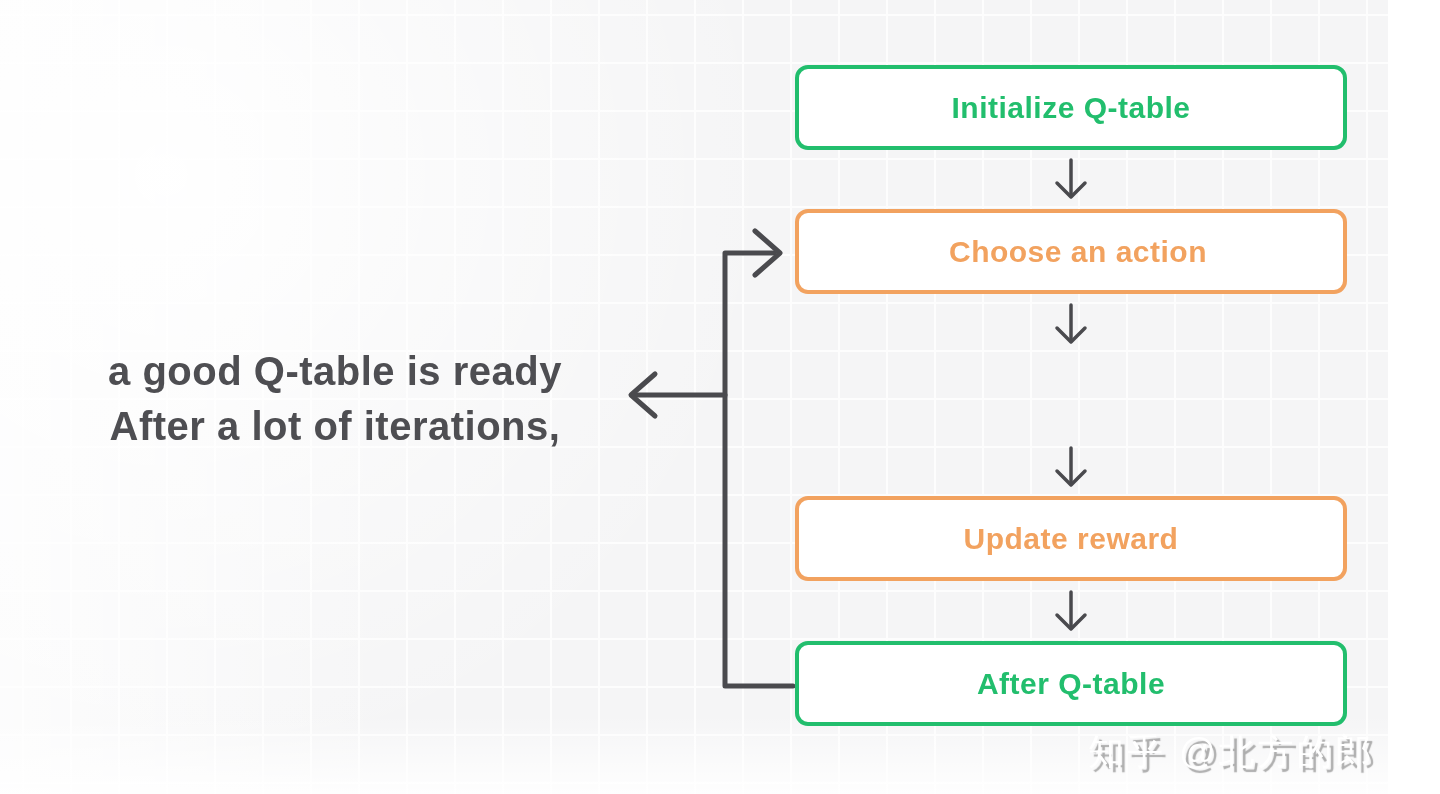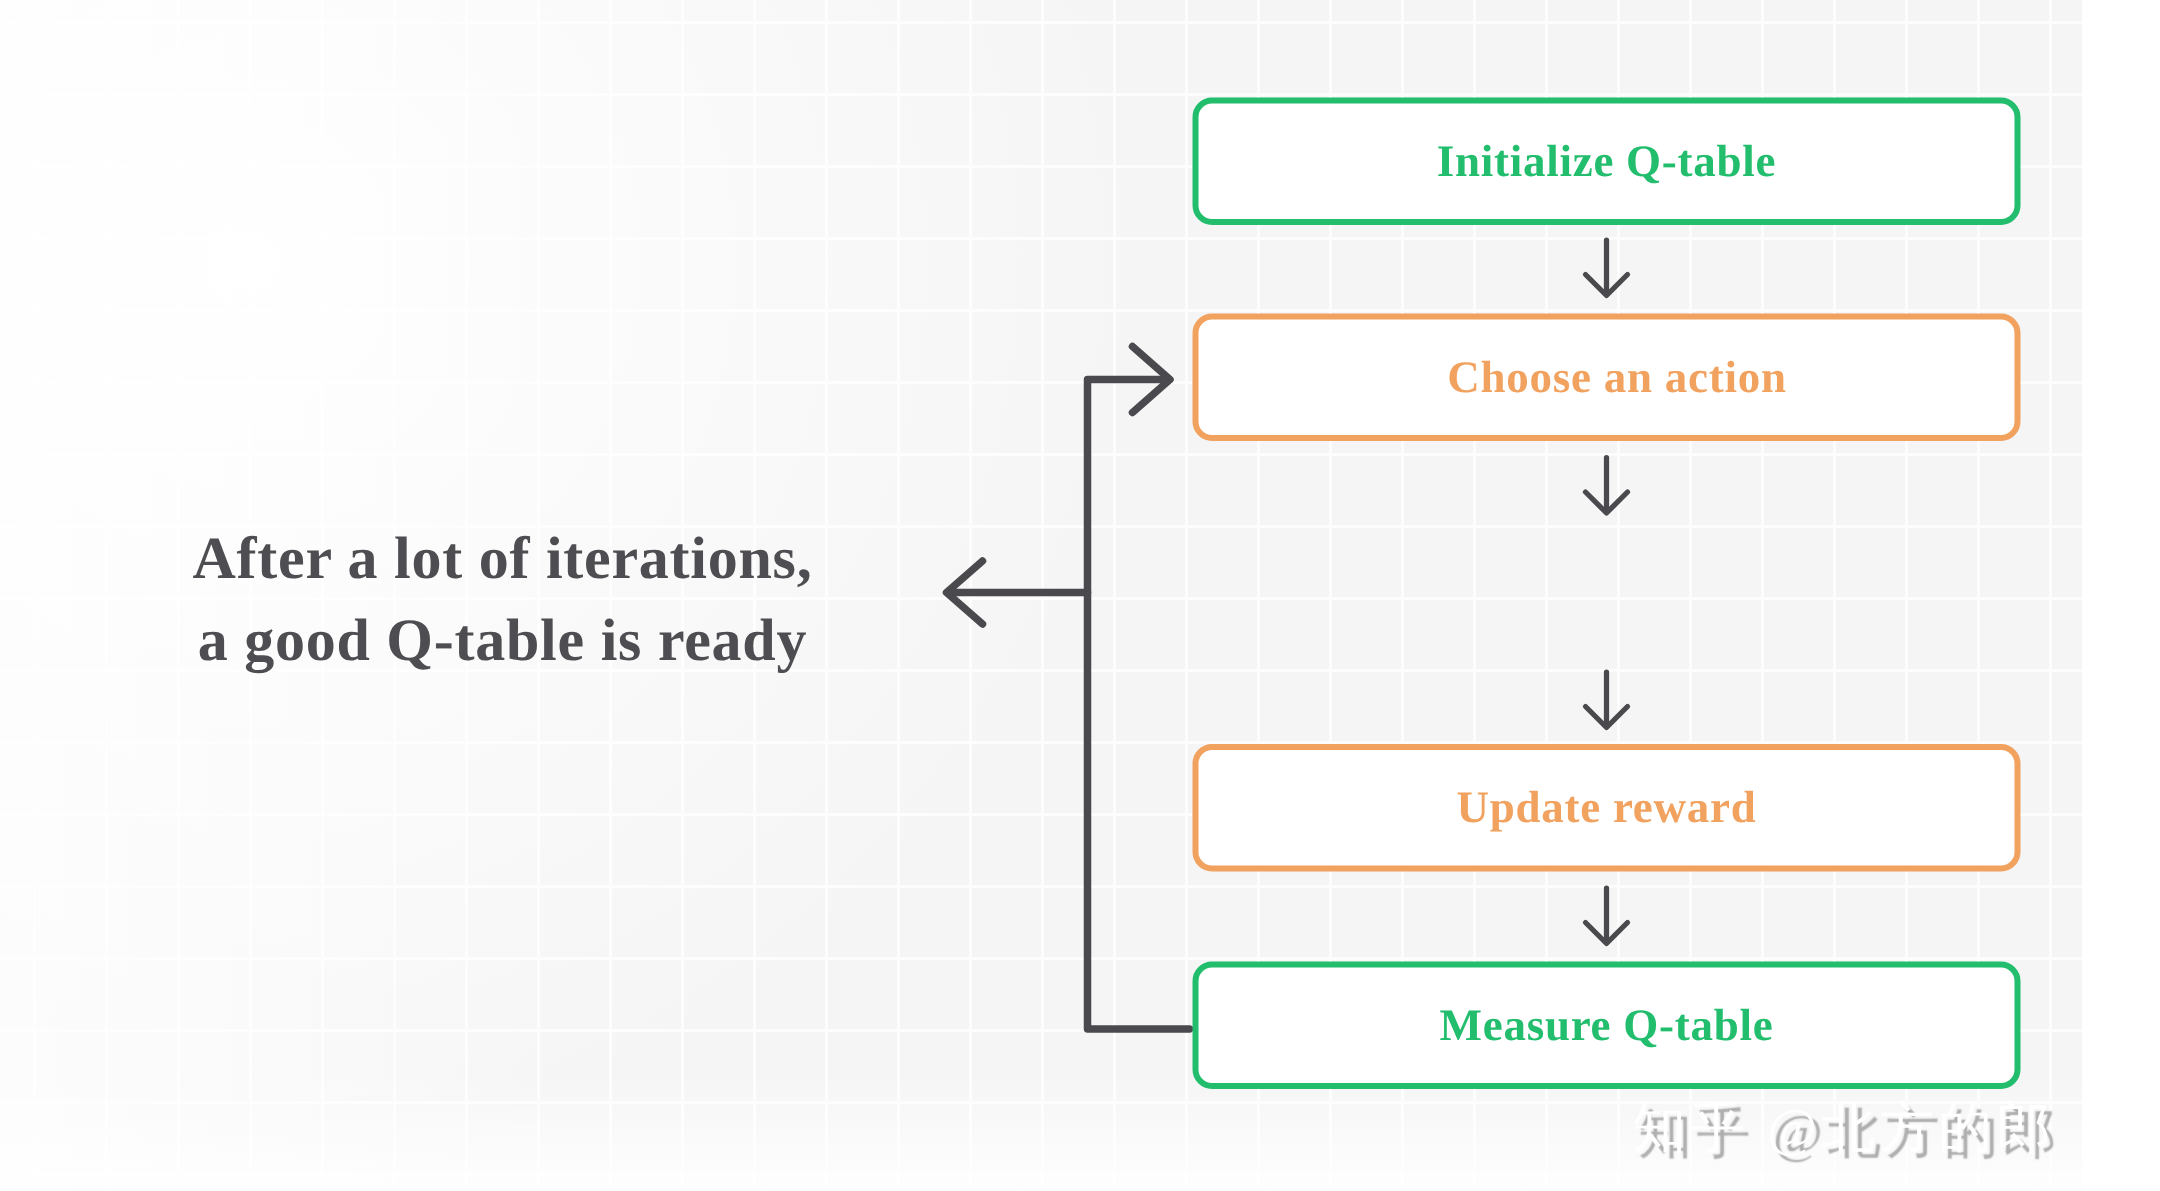--- a/index.html
+++ b/index.html
@@ -11,21 +11,20 @@
   .canvas {
     position: relative;
     width: 1388px;
     height: 794px;
     overflow: hidden;
     background-color: #f5f5f6;
     background-image:
       repeating-linear-gradient(to right, #fdfdfd 0px, #fdfdfd 2px, transparent 2px, transparent 48px),
       repeating-linear-gradient(to bottom, #fdfdfd 0px, #fdfdfd 2px, transparent 2px, transparent 48px);
     background-position: 22px 14px;
-    font-family: Liberation Serif, serif;
   }
   
   .vignette {
     position: absolute;
     inset: 0;
     pointer-events: none;
     background:
       radial-gradient(circle 820px at 12% 22%, rgba(255,255,255,0.95) 0%, rgba(255,255,255,0) 75%),
       linear-gradient(to top, rgba(255,255,255,0.9) 0%, rgba(255,255,255,0) 10%),
       linear-gradient(to right, rgba(255,255,255,0.75) 0%, rgba(255,255,255,0) 28%);
@@ -138,22 +137,22 @@
   <div class="node node-1 node--green">
     <span>Initialize Q-table</span>
   </div>
   <div class="node node-2 node--orange">
     <span>Choose an action</span>
   </div>
   <div class="node node-4 node--orange">
     <span>Update reward</span>
   </div>
   <div class="node node-5 node--green">
-    <span>Measure Q-table</span>
+    <span>After Q-table</span>
   </div>
 
   <div class="note">
+    <div>a good Q-table is ready</div>
     <div>After a lot of iterations,</div>
-    <div>a good Q-table is ready</div>
   </div>
 
   <div class="watermark">知乎 @北方的郎</div>
 </div>
 
 </body></html>

